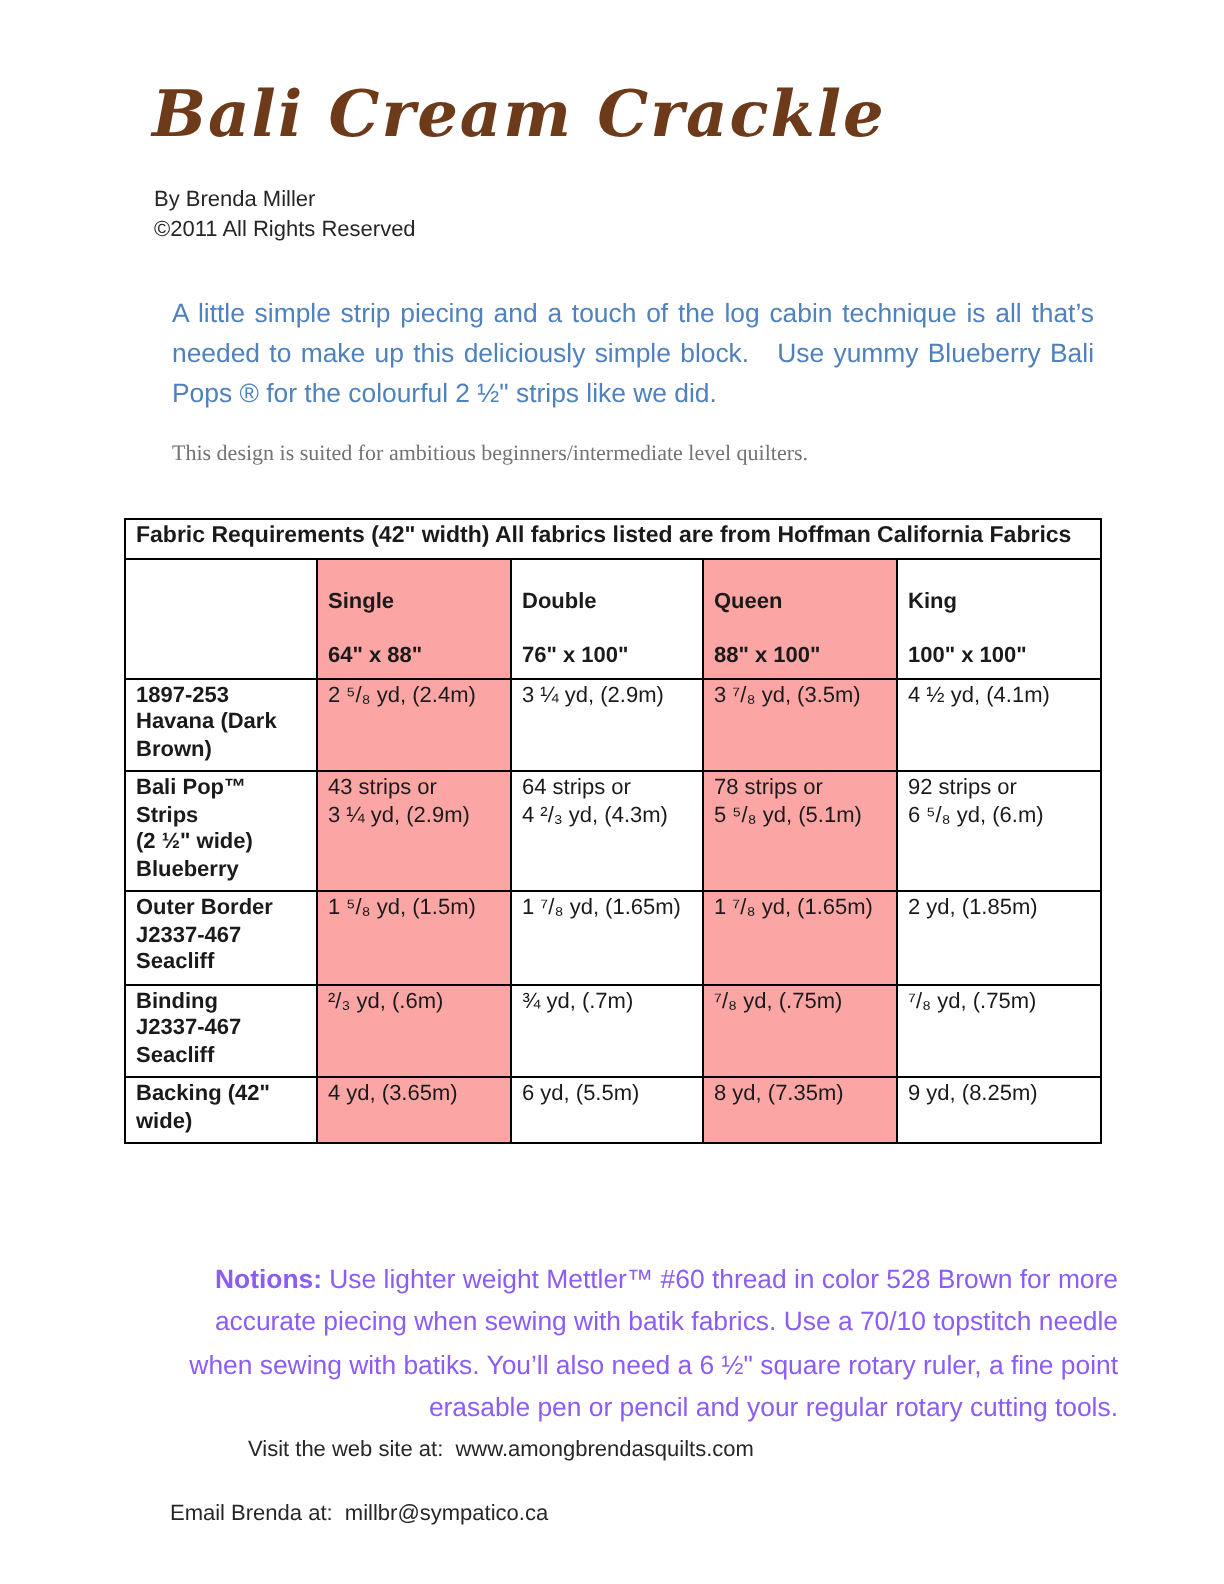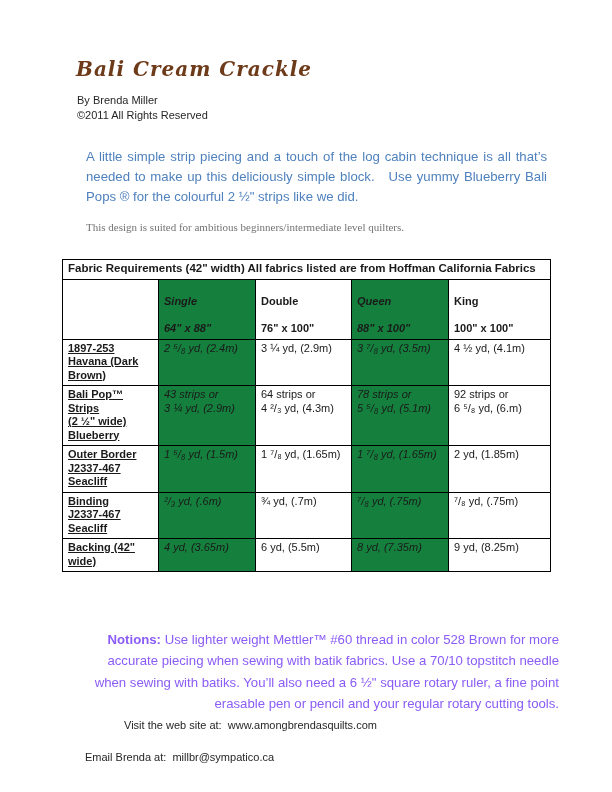--- a/index.html
+++ b/index.html
@@ -13,25 +13,24 @@
     color: #1f1f1f;
     overflow: hidden;
   }
   .doc-title {
     position: absolute;
     left: 76px;
     top: 38px;
     font-family: "DejaVu Serif", serif;
     font-style: italic;
     font-weight: bold;
-    font-size: 20px;
+    font-size: 32px;
     letter-spacing: 1px;
     color: #6E3B1A;
     white-space: nowrap;
-    margin-top: 19px;
   }
   .byline {
     position: absolute;
     left: 77px;
     top: 94px;
     font-size: 11px;
     color: #262626;
   }
   .copyright {
     position: absolute;
@@ -74,22 +73,22 @@
     border: 1px solid #000;
     padding: 2px 5px 3px 5px;
     font-size: 11px;
     line-height: 13.5px;
     vertical-align: top;
     white-space: pre-line;
     color: #1a1a1a;
   }
   table.fabric td.caption { font-weight: bold; font-size: 11.5px; }
   table.fabric td.colhead { font-weight: bold; }
-  table.fabric td.item { font-weight: bold; text-decoration: underline; }
-  table.fabric td.shaded { background: #15803d; font-style: italic; }
+  table.fabric td.item { font-weight: bold; }
+  table.fabric td.shaded { background: #fca5a5; }
   .notions {
     position: absolute;
     left: 85px;
     top: 629px;
     width: 474px;
     font-size: 13.2px;
     line-height: 21.3px;
     color: #8b5cf6;
     text-align: right;
   }

